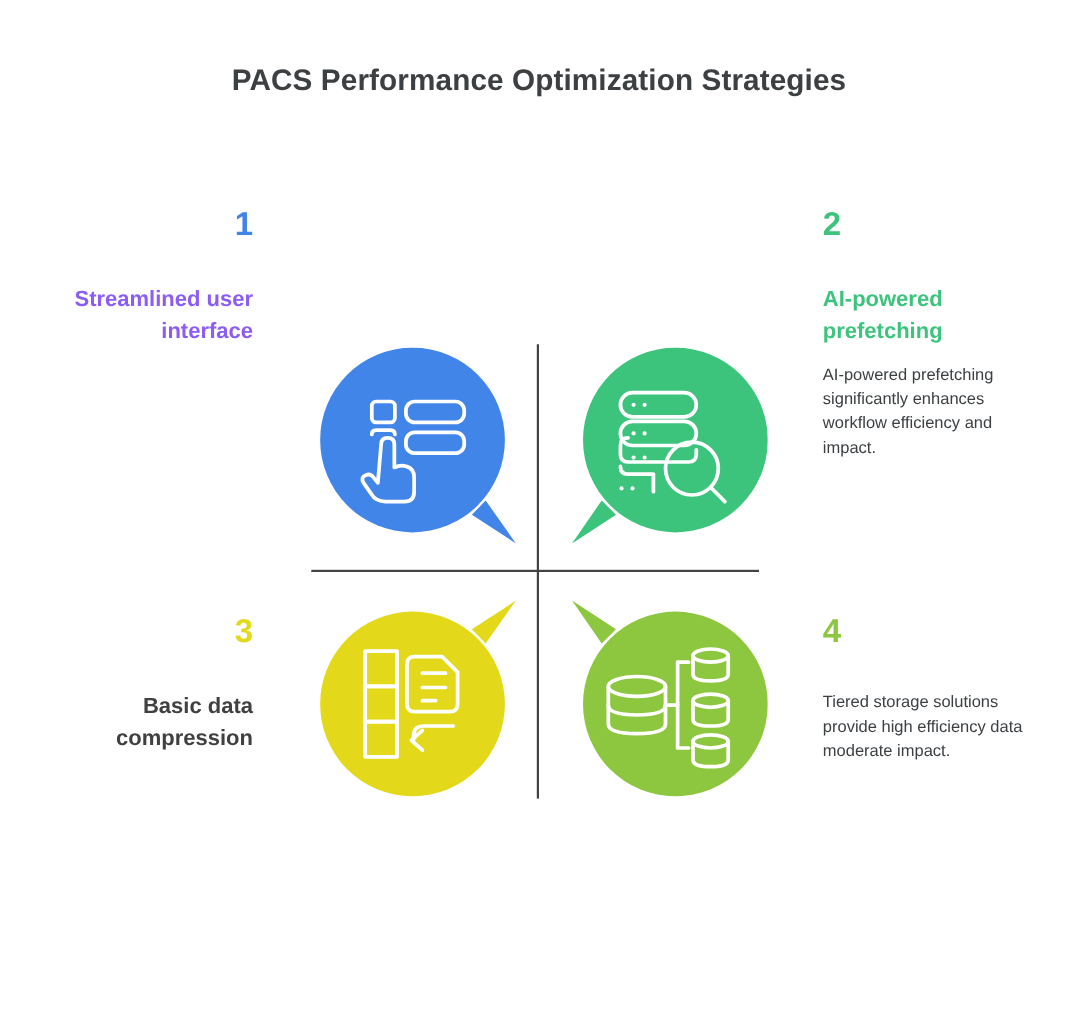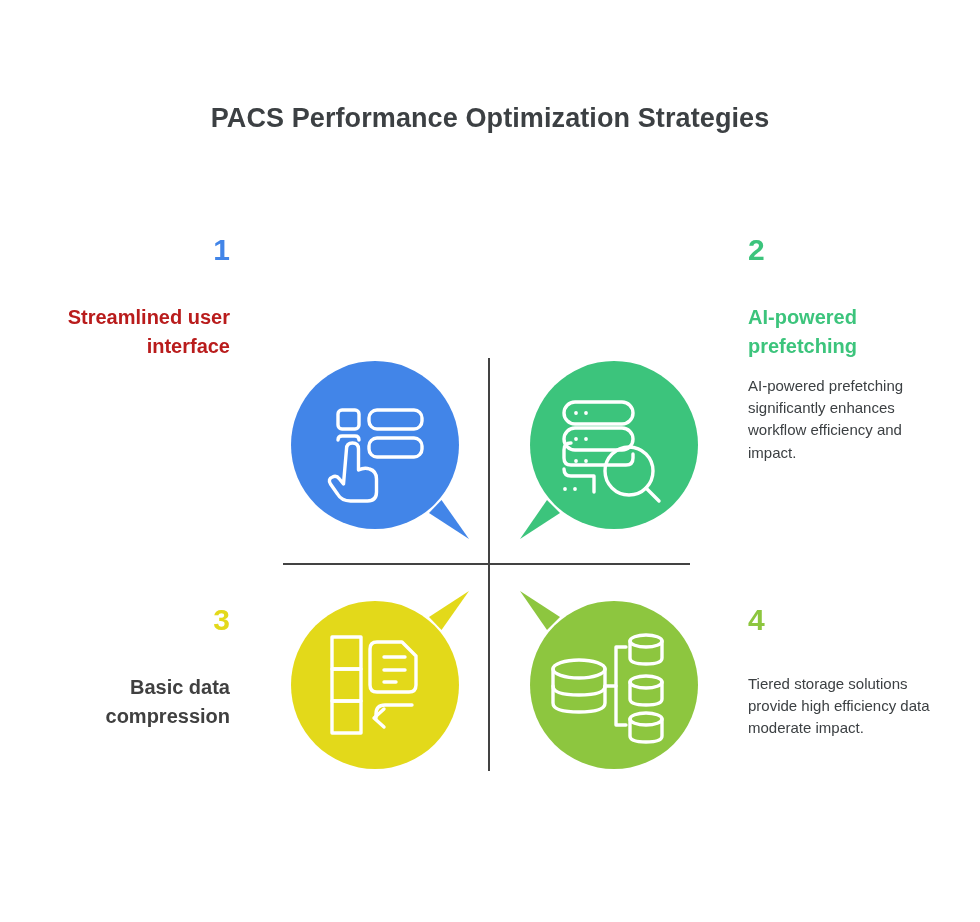--- a/index.html
+++ b/index.html
@@ -11,21 +11,20 @@
     height: 922px;
     background: #ffffff;
     font-family: "Liberation Sans", sans-serif;
     overflow: hidden;
     position: relative;
   }
 
   #infographic {
     position: absolute;
     inset: 0;
-    margin-top: 45px;
   }
 
   
   .page-title {
     position: absolute;
     top: 58px;
     left: 0;
     width: 980px;
     text-align: center;
     font-size: 27px;
@@ -103,21 +102,21 @@
 
 <div id="infographic">
 
   <div class="page-title" style="color: rgb(60, 64, 67);">PACS Performance Optimization Strategies</div>
 
   <div class="cross-h" style="background: rgb(67, 67, 67);"></div>
   <div class="cross-v" style="background: rgb(67, 67, 67);"></div>
 
   <div class="quad left" id="quad-1">
     <div class="quad-number" style="color: rgb(66, 133, 232);">1</div>
-    <div class="quad-heading" style="color: #b91c1c;">Streamlined user interface</div>
+    <div class="quad-heading" style="color: #8b5cf6;">Streamlined user interface</div>
   </div>
 
   <div class="quad right" id="quad-2">
     <div class="quad-number" style="color: rgb(60, 196, 124);">2</div>
     <div class="quad-heading" style="color: rgb(60, 196, 124);">AI-powered prefetching</div>
     <div class="quad-body">AI-powered prefetching significantly enhances workflow efficiency and impact.</div>
   </div>
 
   <div class="quad left" id="quad-3">
     <div class="quad-number" style="color: rgb(227, 217, 26);">3</div>

